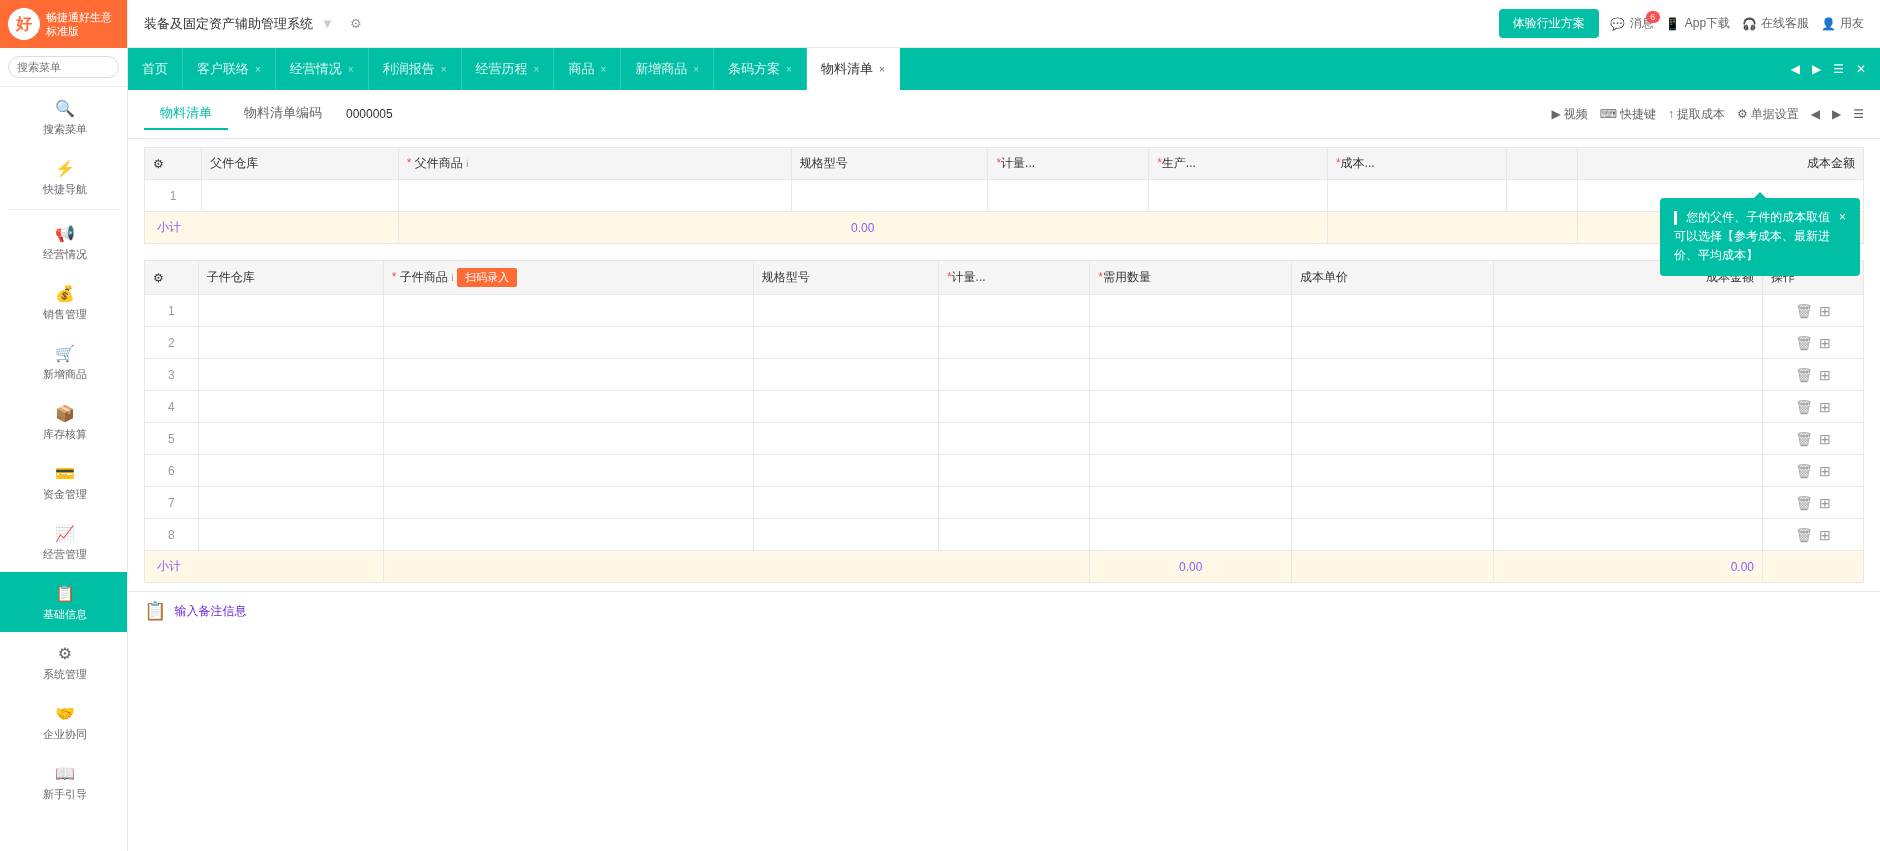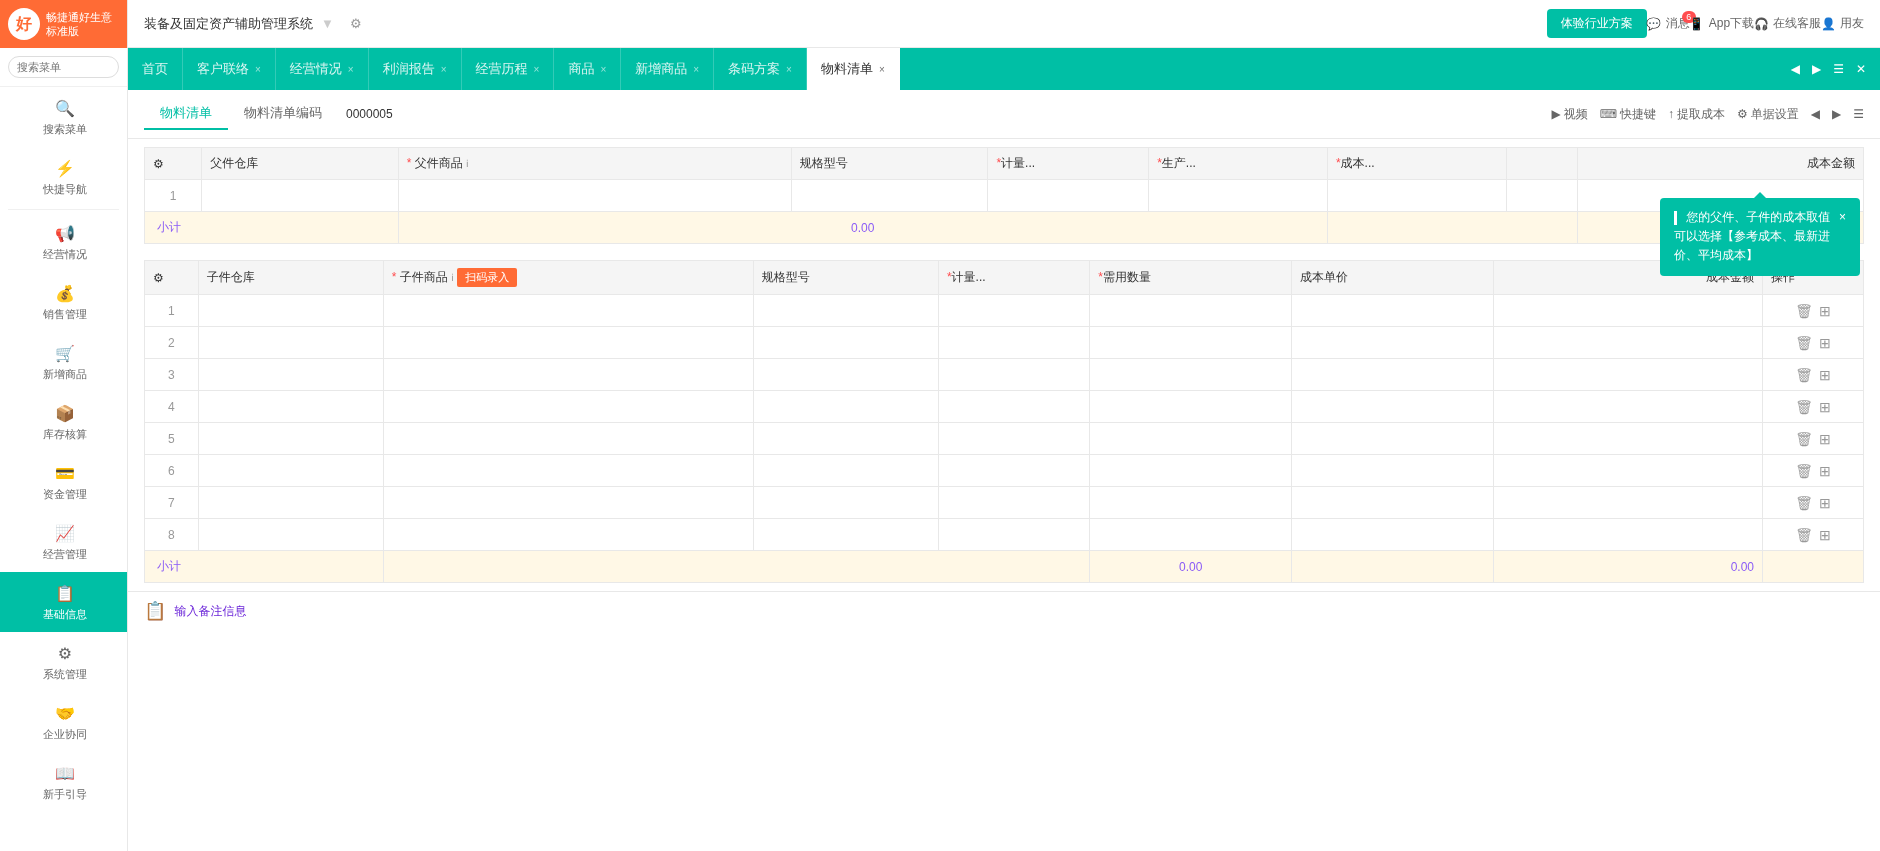--- a/index.html
+++ b/index.html
@@ -100,21 +100,21 @@
     .header-left {
       display: flex;
       align-items: center;
       gap: 8px;
       font-size: 13px;
       color: #333;
     }
     .header-right {
       display: flex;
       align-items: center;
-      gap: 0;
+      gap: 12px;
     }
     .header-btn {
       background: #00bfa5;
       color: #fff;
       border: none;
       border-radius: 4px;
       padding: 6px 14px;
       cursor: pointer;
       font-size: 12px;
     }

